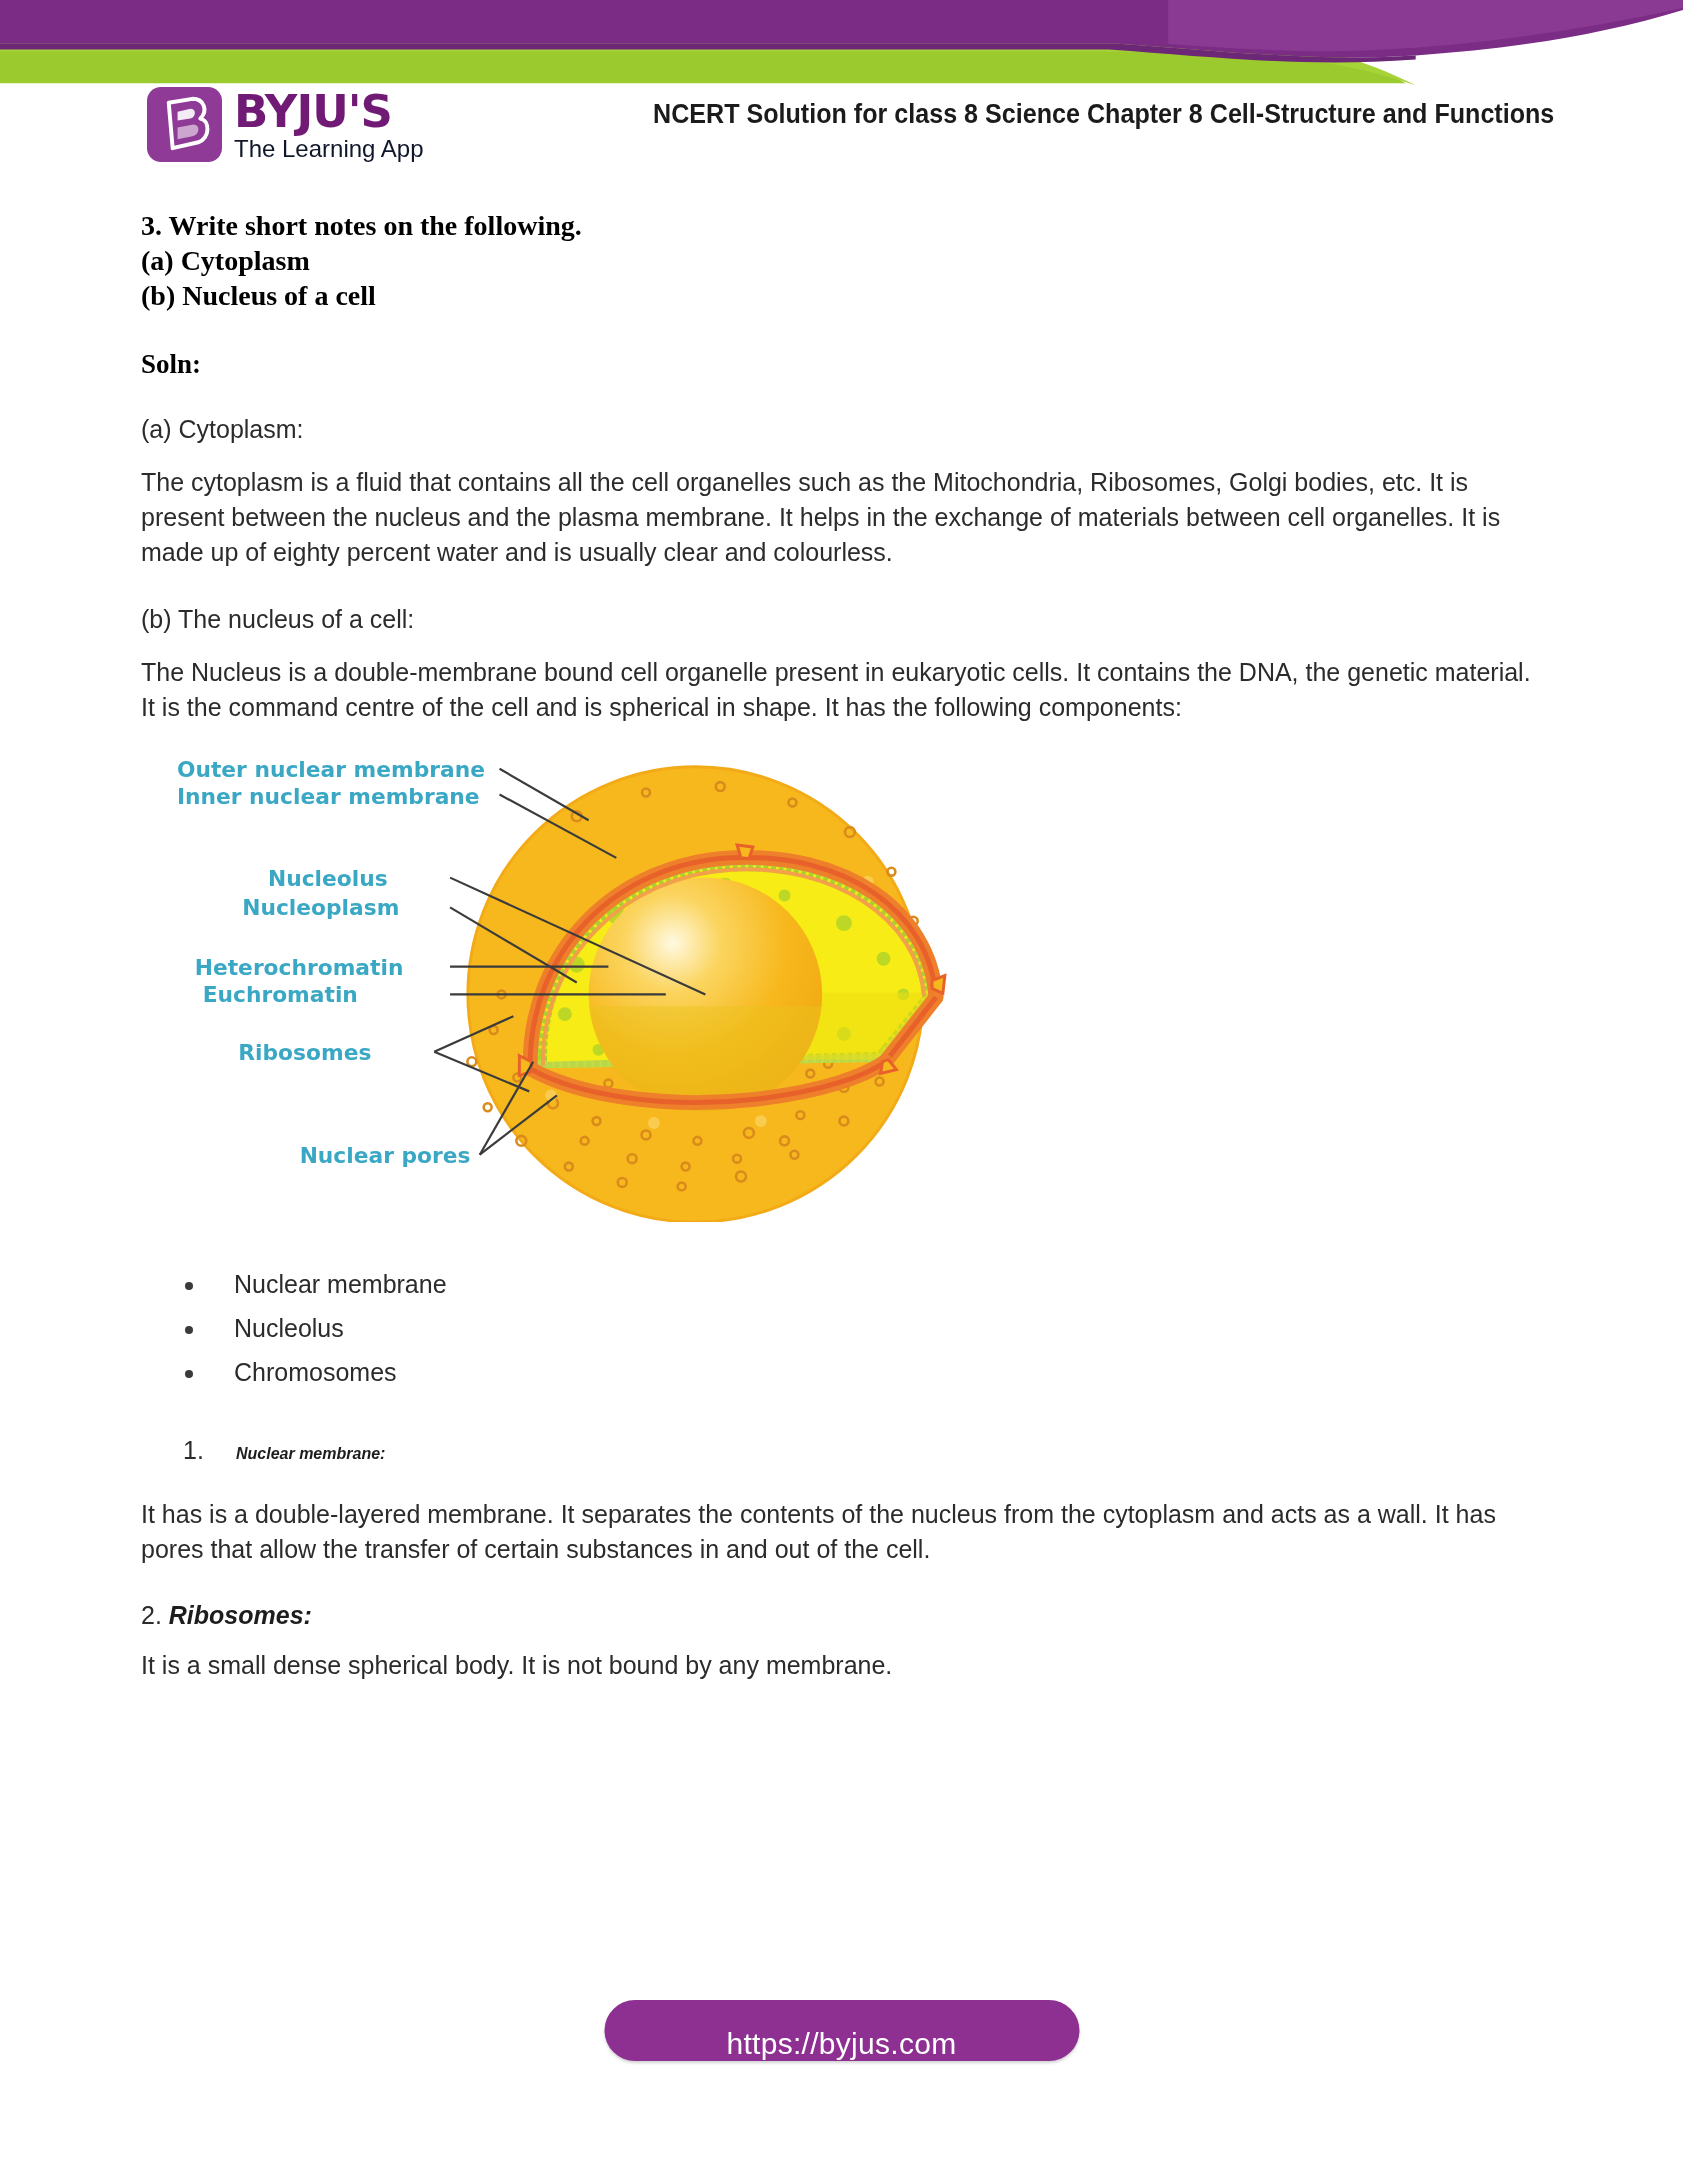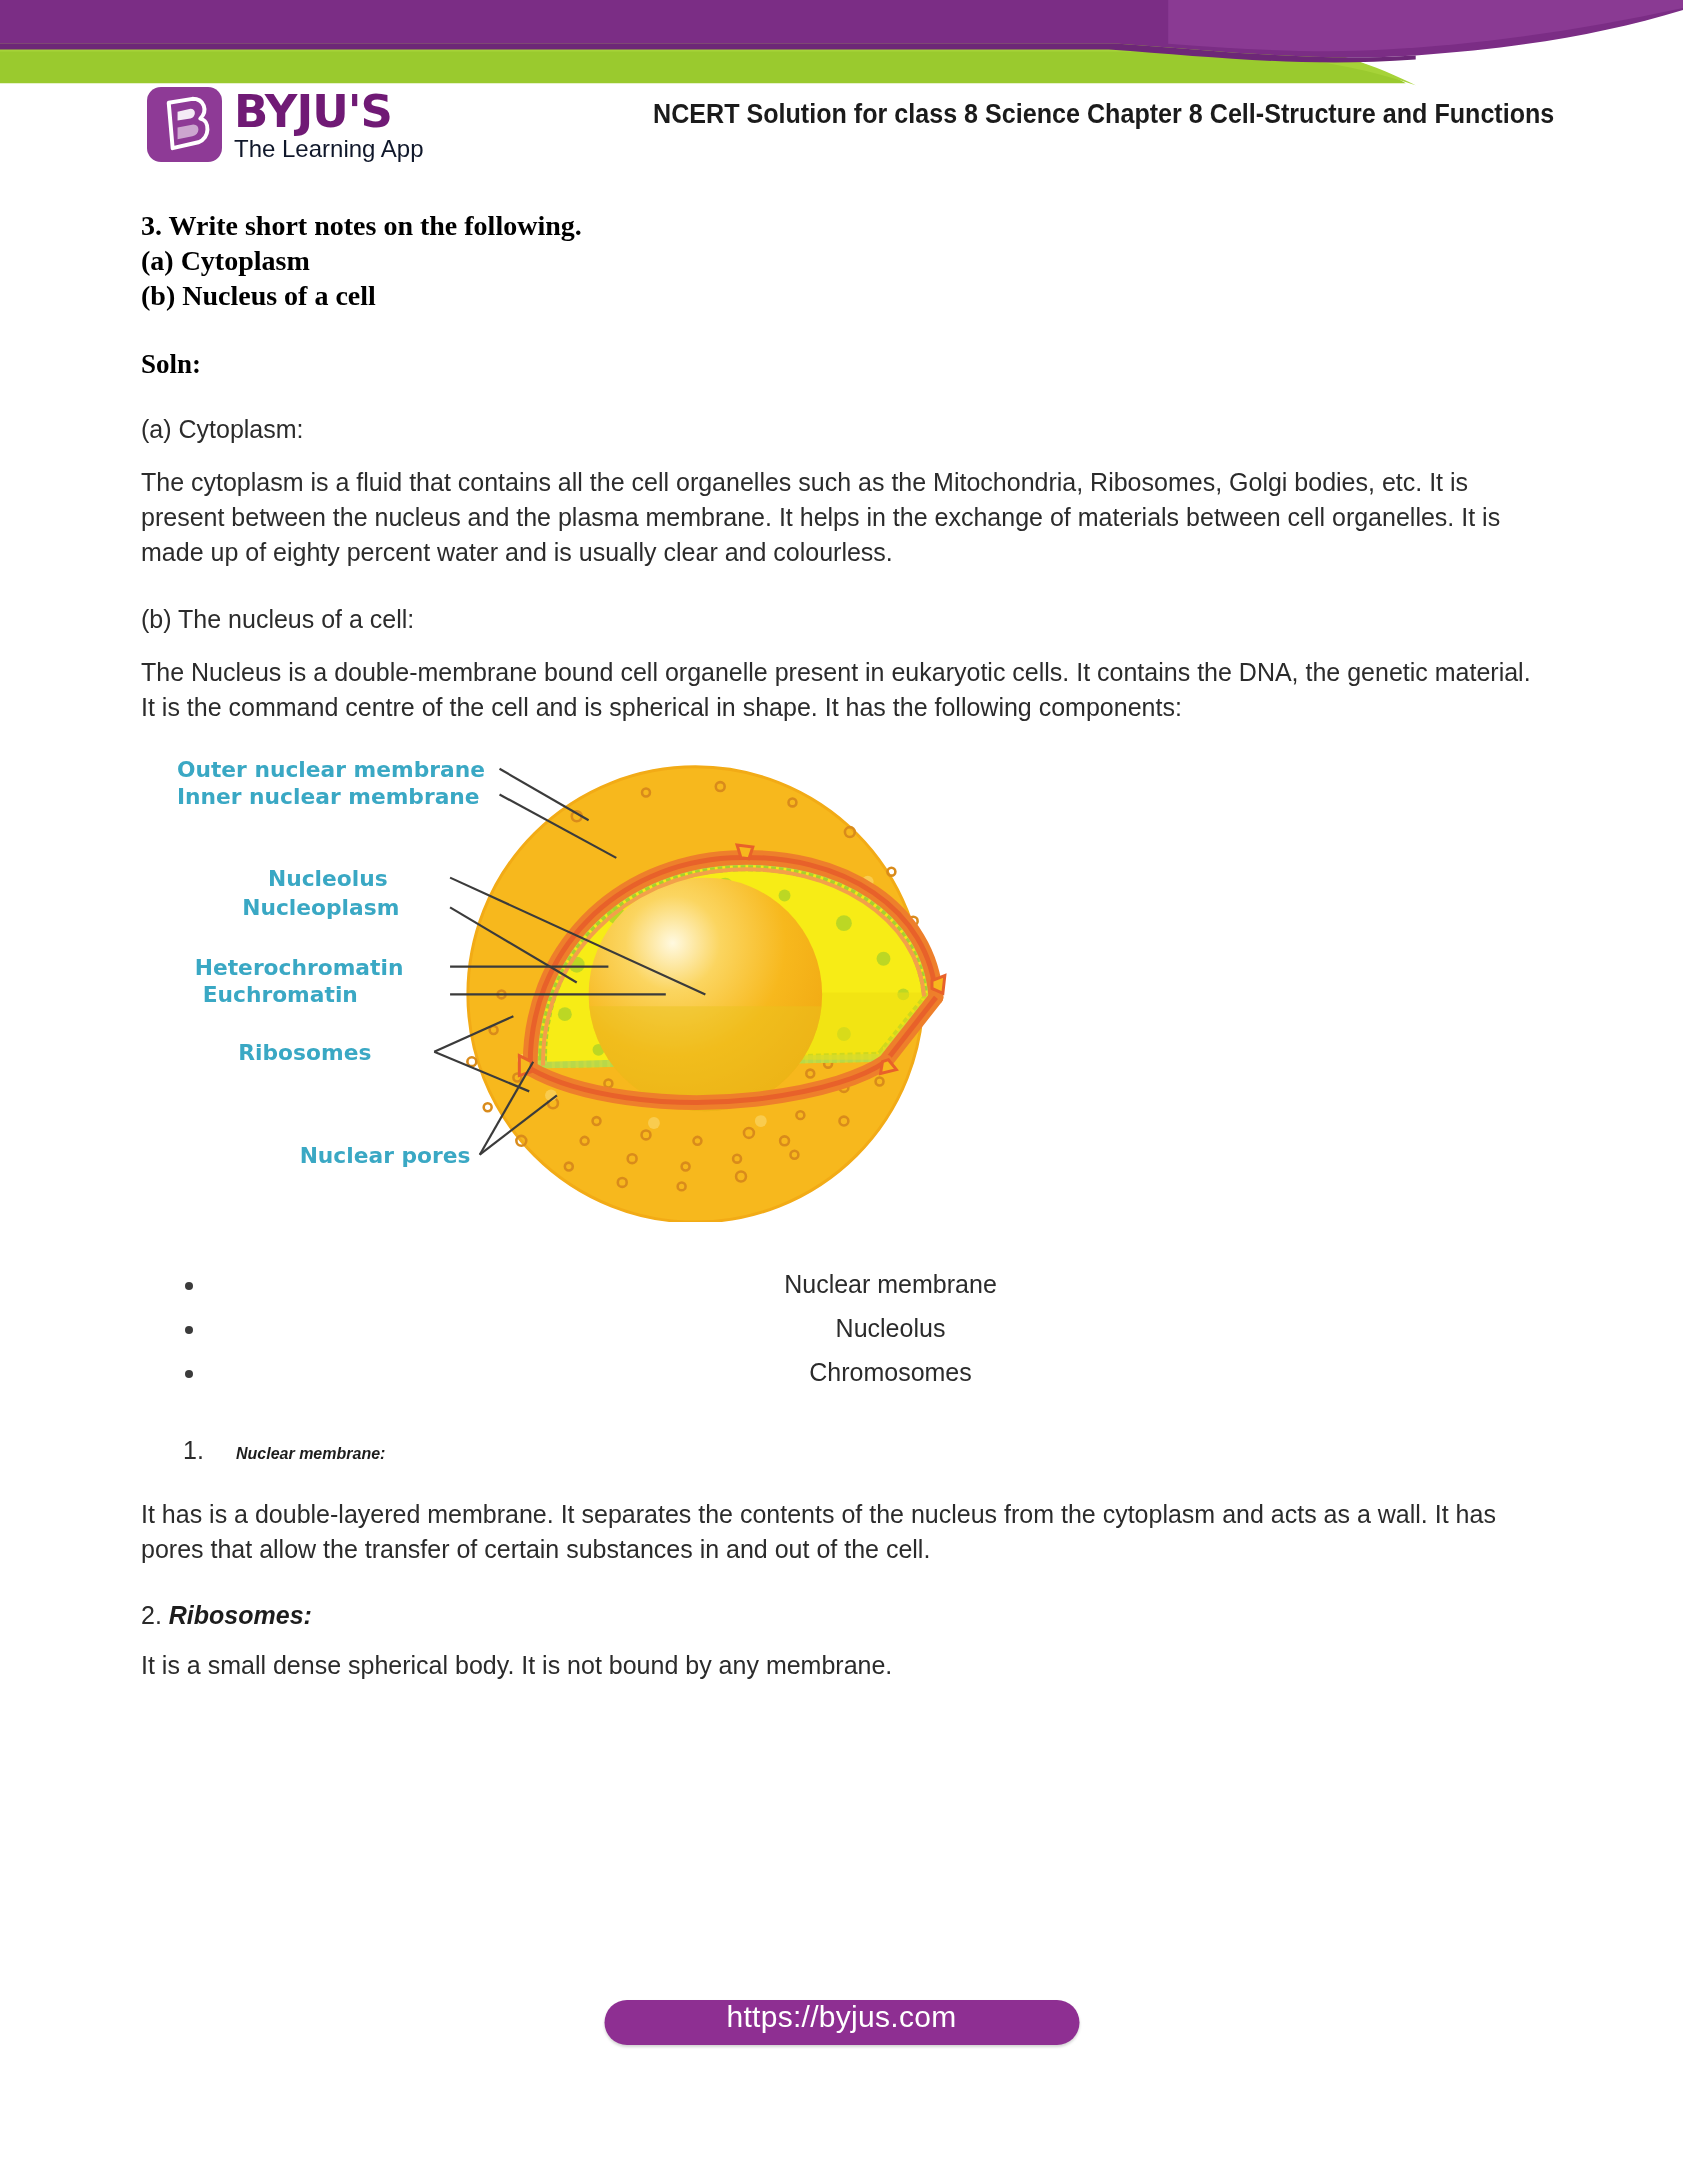--- a/index.html
+++ b/index.html
@@ -107,21 +107,20 @@
     color: #2b2b2b;
     margin-top: 32px;
   }
   .p.tight { margin-top: 18px; }
 
   .bullets {
     margin-top: 40px;
     margin-left: 38px;
     list-style: none;
     padding: 0;
-    text-align: center;
   }
   .bullets li {
     font-family: "Liberation Sans", sans-serif;
     font-size: 25px;
     line-height: 44px;
     color: #2b2b2b;
     position: relative;
     padding-left: 55px;
   }
   .bullets li::before {
@@ -178,25 +177,25 @@
   }
   .diagram svg { display: block; }
 
   
   .footer-btn {
     position: absolute;
     left: 50%;
     transform: translateX(-50%);
     top: 2000px;
     width: 475px;
-    height: 45px;
+    height: 61px;
     border-radius: 31px;
     background: #8e2f92;
     display: flex;
-    align-items: flex-start;
+    align-items: flex-end;
     justify-content: center;
     box-shadow: 0 2px 3px rgba(0,0,0,0.18);
   }
   .footer-btn span {
     font-family: "Liberation Sans", sans-serif;
     font-size: 30px;
     color: #ffffff;
     letter-spacing: 0.3px;
   }
 </style>

